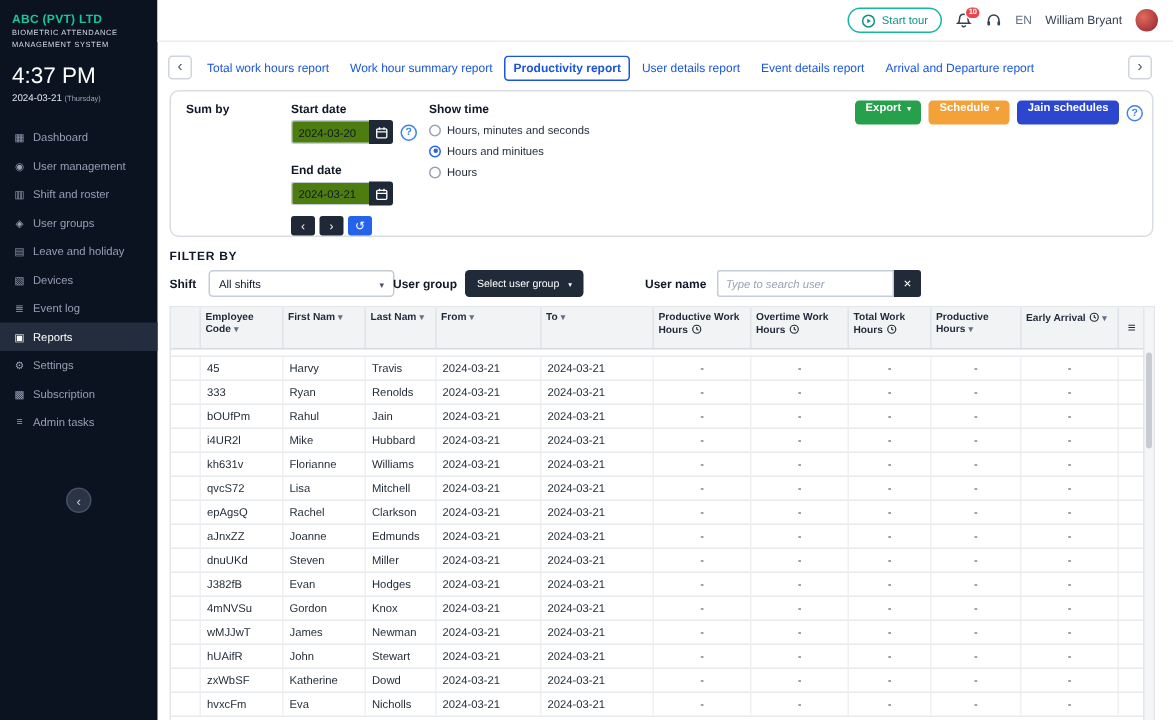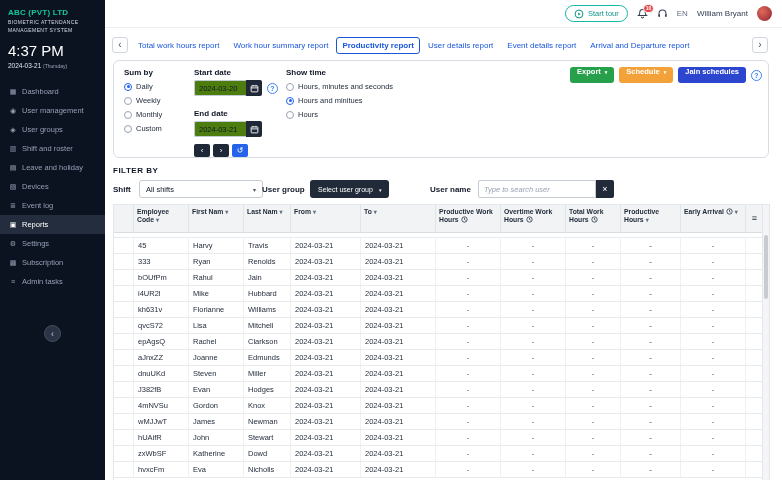--- a/index.html
+++ b/index.html
@@ -127,26 +127,26 @@
   <div class="side-menu" id="side-menu">
       <div class="side-item">
         <span class="si-ic">▦</span>
         <span>Dashboard</span>
       </div>
       <div class="side-item">
         <span class="si-ic">◉</span>
         <span>User management</span>
       </div>
       <div class="side-item">
+        <span class="si-ic">▥</span>
+        <span>Shift and roster</span>
+      </div>
+      <div class="side-item">
         <span class="si-ic">◈</span>
         <span>User groups</span>
-      </div>
-      <div class="side-item">
-        <span class="si-ic">▥</span>
-        <span>Shift and roster</span>
       </div>
       <div class="side-item">
         <span class="si-ic">▤</span>
         <span>Leave and holiday</span>
       </div>
       <div class="side-item">
         <span class="si-ic">▧</span>
         <span>Devices</span>
       </div>
       <div class="side-item">
@@ -214,38 +214,20 @@
       <div class="tab active">Productivity report</div>
       <div class="tab">User details report</div>
       <div class="tab">Event details report</div>
       <div class="tab">Arrival and Departure report</div>
     </div>
   <div class="tab-arrow g-right"></div>
 </div>
 
 <div class="fpanel">
   <div class="fp-label" style="left:10px;top:7px">Sum by</div>
-  <div id="sumby-options">
-      <label class="radio-row">
-        <span class="radio checked"></span>
-        <span class="rlab">Daily</span>
-      </label>
-      <label class="radio-row">
-        <span class="radio"></span>
-        <span class="rlab">Weekly</span>
-      </label>
-      <label class="radio-row">
-        <span class="radio"></span>
-        <span class="rlab">Monthly</span>
-      </label>
-      <label class="radio-row">
-        <span class="radio"></span>
-        <span class="rlab">Custom</span>
-      </label>
-    </div>
 
   <div class="fp-label" style="left:80px;top:7px">Start date</div>
   <div class="dgroup" style="left:80px;top:19px">
     <input class="dinput" readonly="" value="2024-03-20" style="">
     <button class="calbtn">
         <span style="display:flex">
           <svg width="9" height="9" viewBox="0 0 12 12">
             <rect x="1.5" y="2.5" width="9" height="8" rx="1" fill="none" stroke="#fff" stroke-width="1.2"></rect>
             <path d="M1.5 5.2h9M4 1.2v2.2M8 1.2v2.2" stroke="#fff" stroke-width="1.2" fill="none"></path>
           </svg>

